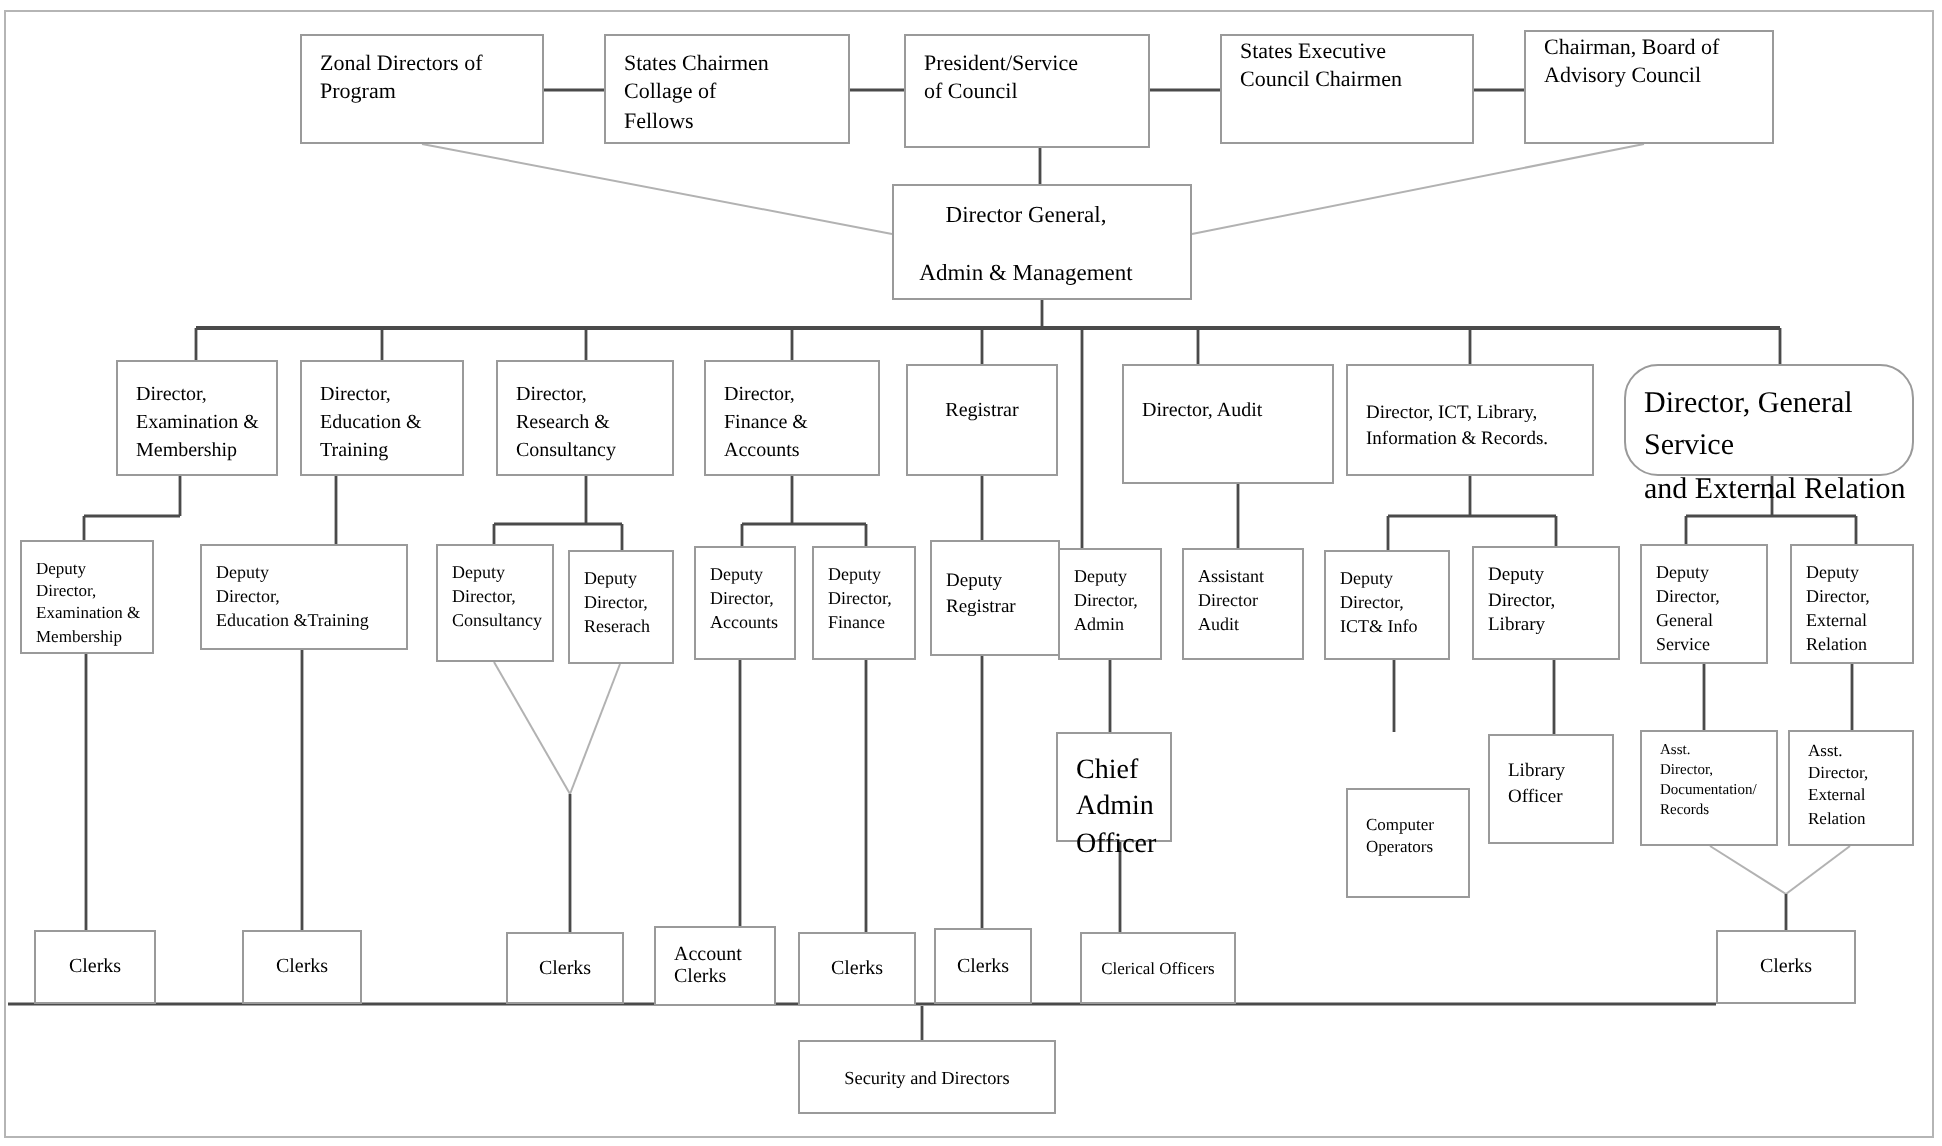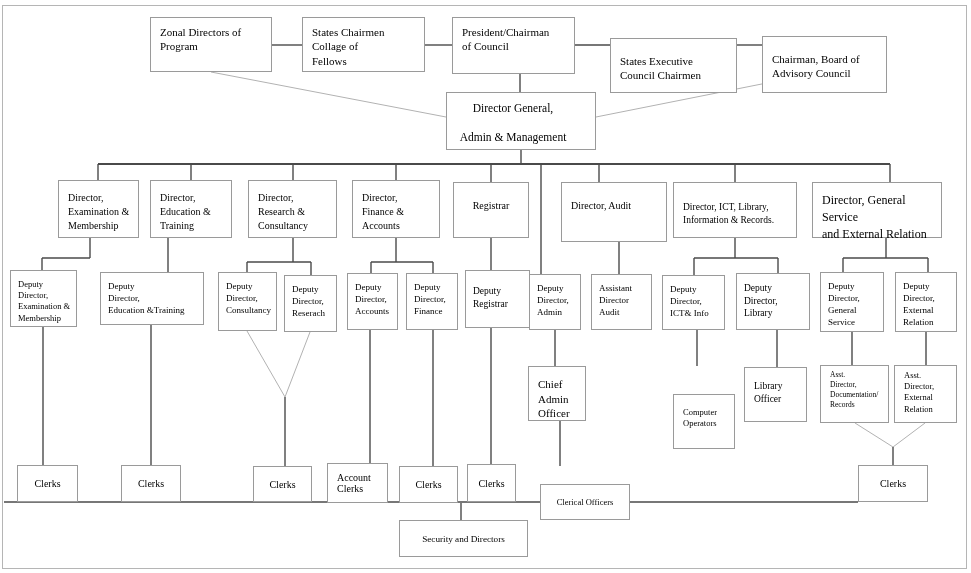--- a/index.html
+++ b/index.html
@@ -17,23 +17,23 @@
   #wires line.lt{stroke:var(--light);stroke-width:1;}
   .box{
     position:absolute;background:var(--bg);border:1px solid var(--border);
     color:var(--text);font-weight:normal;box-sizing:border-box;
   }
   .lbl{white-space:pre-line;display:block;}
   .top{padding:7px 3px 0 9px;font-size:11px;line-height:1.3;}
   .dg {padding:8px 18px 0 2px;font-size:11.5px;line-height:1.26;text-align:center;}
   .dir{padding:10px 3px 0 9px;font-size:10px;line-height:1.42;}
   .dep{padding:8px 2px 0 7px;font-size:9px;line-height:1.32;}
-  .mid{padding:10px 2px 0 9px;font-size:11px;line-height:1.32;}
+  .mid{padding:10px 2px 0 9px;font-size:14px;line-height:1.32;}
   .bot{display:flex;align-items:center;justify-content:center;font-size:10px;text-align:center;padding:0;}
-  .t8{padding-top:4px;}.t9{padding-top:9px;}.t12{padding-top:12px;}.t13{padding-top:15px;margin-top:21px;}
+  .t8{padding-top:4px;}.t9{padding-top:9px;}.t12{padding-top:12px;}.t13{padding-top:1px;}
   .t14{padding-top:14px;}.t16{padding-top:16px;}.t18{padding-top:18px;}
   .ctr{text-align:center;padding-left:2px;padding-right:2px;}
   .la{justify-content:flex-start;text-align:left;padding-left:9px;}
 </style>
 </head>
 <body>
 
 <div id="canvas">
   <svg id="wires" viewBox="0 0 971 573">
       <line x1="272" y1="45" x2="303" y2="45" class="w"></line>
@@ -100,21 +100,21 @@
       <div class="box top" style="left: 150px; top: 17px; width: 122px; height: 55px;">
         <span class="lbl">Zonal Directors of
 Program</span>
       </div>
       <div class="box top" style="left: 302px; top: 17px; width: 123px; height: 55px;">
         <span class="lbl">States Chairmen
 Collage of
 Fellows</span>
       </div>
       <div class="box top" style="left: 452px; top: 17px; width: 123px; height: 57px;">
-        <span class="lbl">President/Chairman
+        <span class="lbl">President/Service
 of Council</span>
       </div>
       <div class="box top t13" style="left: 610px; top: 17px; width: 127px; height: 55px;">
         <span class="lbl">States Executive
 Council Chairmen</span>
       </div>
       <div class="box top t13" style="left: 762px; top: 15px; width: 125px; height: 57px;">
         <span class="lbl">Chairman, Board of
 Advisory Council</span>
       </div>
@@ -146,21 +146,21 @@
       <div class="box dir t16 ctr" style="left: 453px; top: 182px; width: 76px; height: 56px;">
         <span class="lbl">Registrar</span>
       </div>
       <div class="box dir t16" style="left: 561px; top: 182px; width: 106px; height: 60px;">
         <span class="lbl">Director, Audit</span>
       </div>
       <div class="box dir t18" style="left: 673px; top: 182px; width: 124px; height: 56px; font-size: 9.5px;">
         <span class="lbl">Director, ICT, Library,
 Information &amp; Records.</span>
       </div>
-      <div class="box dir t9" style="left: 812px; top: 182px; width: 130px; height: 56px; font-size: 12px;">
+      <div class="box dir t9" style="left: 812px; top: 182px; width: 145px; height: 56px; font-size: 15px; border-radius: 17px;">
         <span class="lbl">Director, General Service
 and External Relation</span>
       </div>
       <div class="box dep" style="left: 10px; top: 270px; width: 67px; height: 57px; font-size: 8.5px;">
         <span class="lbl">Deputy
 Director,
 Examination &amp;
 Membership</span>
       </div>
       <div class="box dep" style="left: 100px; top: 272px; width: 104px; height: 53px;">
@@ -261,21 +261,21 @@
       <div class="box bot la" style="left: 327px; top: 463px; width: 61px; height: 40px;">
         <span class="lbl">Account
 Clerks</span>
       </div>
       <div class="box bot" style="left: 399px; top: 466px; width: 59px; height: 37px;">
         <span class="lbl">Clerks</span>
       </div>
       <div class="box bot" style="left: 467px; top: 464px; width: 49px; height: 38px;">
         <span class="lbl">Clerks</span>
       </div>
-      <div class="box bot" style="left: 540px; top: 484px; width: 90px; height: 36px; font-size: 8.5px; justify-content: center;">
+      <div class="box bot" style="left: 540px; top: 466px; width: 78px; height: 36px; font-size: 8.5px; justify-content: center;">
         <span class="lbl">Clerical Officers</span>
       </div>
       <div class="box bot" style="left: 858px; top: 465px; width: 70px; height: 37px;">
         <span class="lbl">Clerks</span>
       </div>
       <div class="box bot" style="left: 399px; top: 520px; width: 129px; height: 37px; font-size: 9.2px;">
         <span class="lbl">Security and Directors</span>
       </div>
     </div>
   <div id="page-border"></div>

